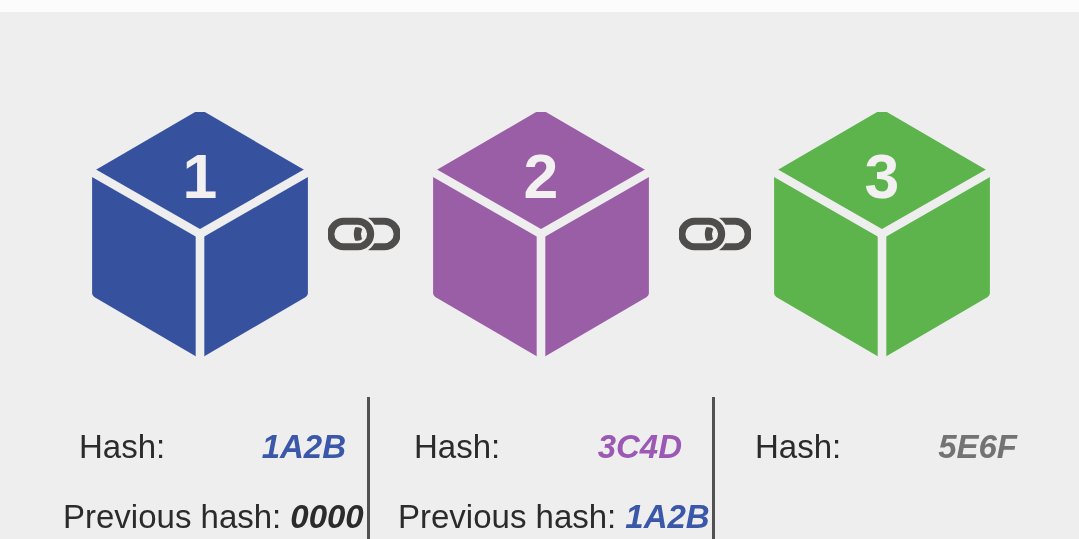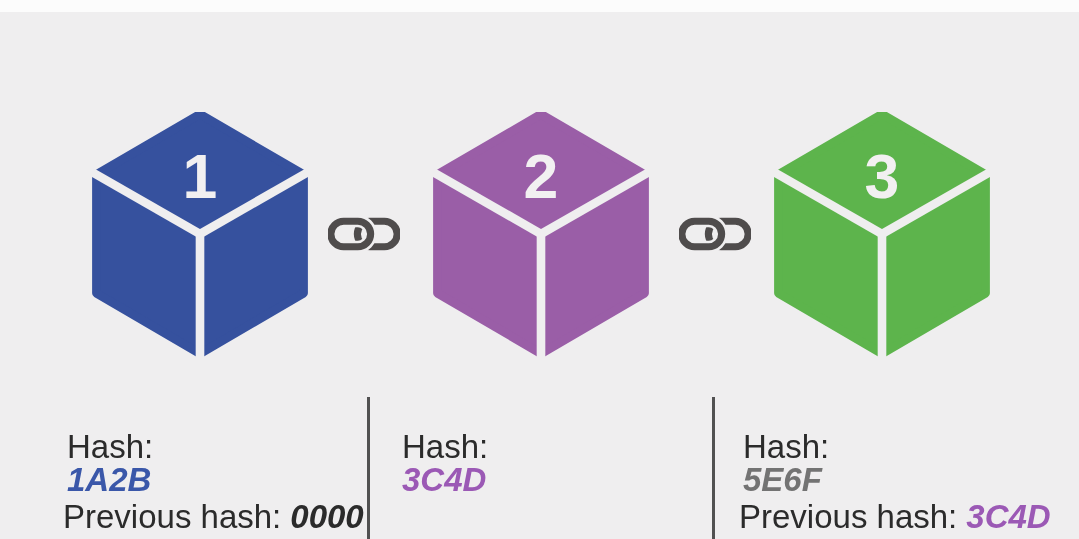--- a/index.html
+++ b/index.html
@@ -50,25 +50,24 @@
     height: 109px;
     font-size: 33px;
     line-height: 33px;
     color: #2b2b2b;
   }
   .col-1 { left: 63px;  width: 283px; }
   .col-2 { left: 398px; width: 284px; }
   .col-3 { left: 739px; width: 278px; }
   .hash-line {
     position: absolute;
-    top: 0; left: 4px; right: 0;
+    top: 0; left: 16px; right: 0;
     display: flex;
     justify-content: space-between;
     align-items: baseline;
-    flex-direction: column;
   }
   .prev-line {
     position: absolute;
     top: 70px; left: 0; right: 0;
     white-space: nowrap;
   }
   .value { font-weight: 700; font-style: italic; }
   .prev-line .value { margin-left: 9px; margin-top: 32px; }
   
   .divider {
@@ -154,25 +153,25 @@
     <div class="prev-line">
       <span class="label">Previous hash:</span><span class="value" style="color: rgb(43, 43, 43);">0000</span>
     </div>
   </div>
 
   <div class="hash-col col-2">
     <div class="hash-line">
       <span class="label">Hash:</span>
       <span class="value" style="color: rgb(155, 89, 181);">3C4D</span>
     </div>
+    <div class="prev-line">
+      <span class="label">Previous hash:</span><span class="value" style="color: rgb(58, 87, 169);">1A2B</span>
+    </div>
   </div>
 
   <div class="hash-col col-3">
     <div class="hash-line">
       <span class="label">Hash:</span>
       <span class="value" style="color: #737373;">5E6F</span>
     </div>
-    <div class="prev-line">
-      <span class="label">Previous hash:</span><span class="value" style="color: rgb(155, 89, 181);">3C4D</span>
-    </div>
   </div>
 
 </div>
 
 </body></html>

